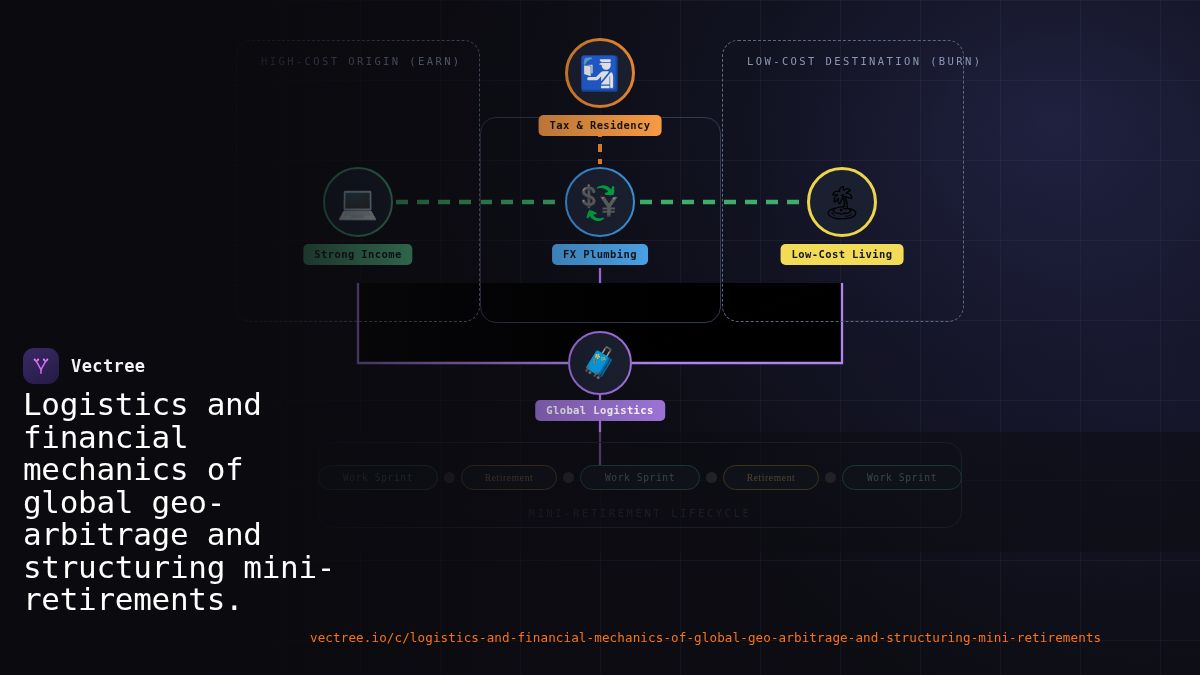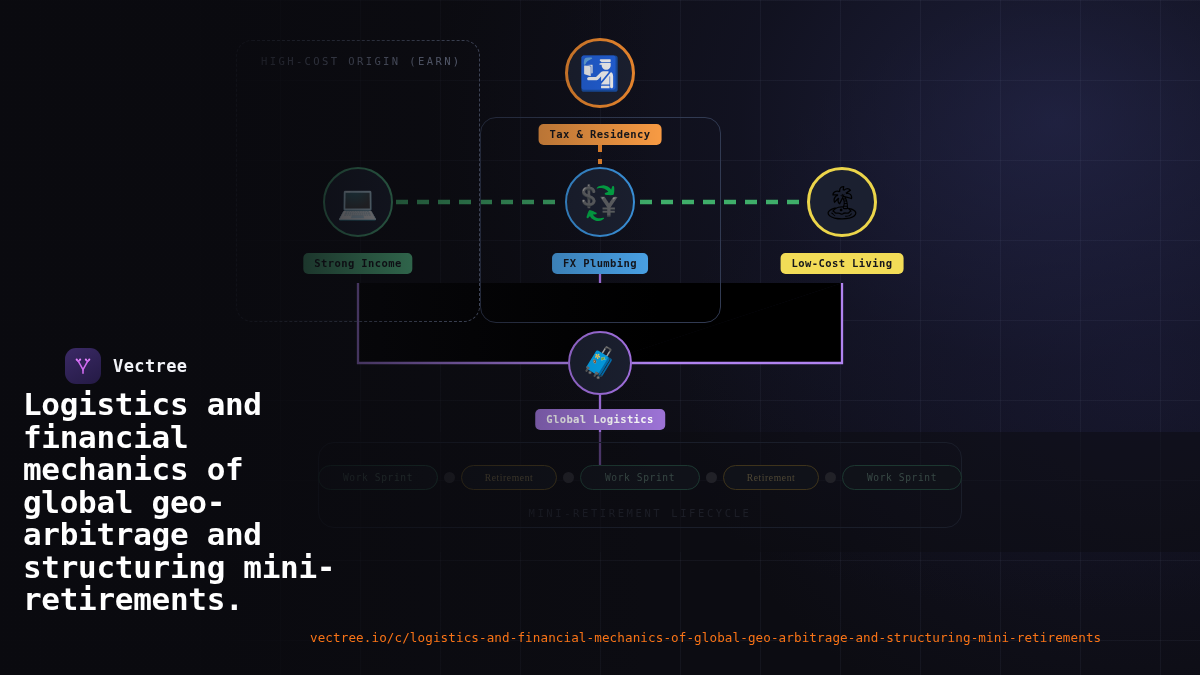--- a/index.html
+++ b/index.html
@@ -58,21 +58,21 @@
     background:#1b2030;
     display:flex; align-items:center; justify-content:center;
     font-size:33px; line-height:1;
   }
   .node-pill{
     position:absolute; top:42px; left:50%;
     transform:translateX(-50%);
     padding:4px 11px 5px;
     border-radius:5px;
     font-size:10.5px; font-weight:bold; letter-spacing:.4px;
-    color:#15161c; white-space:nowrap;margin-top:9px;
+    color:#15161c; white-space:nowrap;
   }
 
   #n-tax   { left:600px; top:73px; }
   #n-tax   .circ{ border:3px solid #f08a2e; }
   #n-tax   .node-pill{ background:#f79a43; }
 
   #n-income{ left:358px; top:202px; }
   #n-income .circ{ border:2.6px solid #4caf7d; }
   #n-income .node-pill{ background:#59c98d; }
 
@@ -116,31 +116,31 @@
   }
 
   
   #fg-scrim{
     position:absolute; left:0; top:0; width:660px; height:675px;
     background:linear-gradient(to right, rgba(10,10,15,.97) 0%, rgba(10,10,15,.95) 34%, rgba(10,10,15,.62) 56%, rgba(10,10,15,0) 100%);
     pointer-events:none;
   }
   #brandbar{
     position:absolute; left:23px; top:348px;
-    display:flex; align-items:center; gap:12px;margin-left:42px;
+    display:flex; align-items:center; gap:12px;
   }
   #brand-logo{
     width:36px; height:36px; border-radius:11px;
     background:linear-gradient(150deg,#3b2a66 0%,#241a45 100%);
     display:flex; align-items:center; justify-content:center;
   }
   #brand-name{ font-size:17px; font-weight:bold; color:#f2f3f8; letter-spacing:.4px;}
   #headline{
     position:absolute; left:23px; top:388px; width:320px;
-    font-size:31px; line-height:32.5px; font-weight:bold;
+    font-size:31px; line-height:32.5px; font-weight:normal;
     color:#ffffff; letter-spacing:-.3px;
   }
   #url{
     position:absolute; left:310px; bottom:30px;
     font-size:12.6px; color:#f97316; letter-spacing:.1px; white-space:nowrap;
   }
 </style>
 </head>
 <body>
 
@@ -161,20 +161,23 @@
     <polygon points="358,283 842,283 600,363 358,363" fill="#000000"></polygon>
     <polygon points="842,283 842,363 600,363" fill="#000000"></polygon>
     <polyline points="358,283 358,363 568,363" fill="none" stroke="#b083f0" stroke-width="2.3"></polyline>
     <polyline points="842,283 842,363 632,363" fill="none" stroke="#b083f0" stroke-width="2.3"></polyline>
 
     <line x1="600" y1="395" x2="600" y2="466" stroke="#a874e8" stroke-width="2.3"></line>
   </svg>
 
   <div class="zone" id="zone-origin">
     <div class="zone-label">HIGH-COST ORIGIN (EARN)</div>
+  </div>
+  <div class="zone" id="zone-dest">
+    <div class="zone-label">LOW-COST DESTINATION (BURN)</div>
   </div>
   <div id="zone-center"></div>
 
   <div class="node" id="n-tax">
     <div class="circ">🛂</div>
     <div class="node-pill">Tax &amp; Residency</div>
   </div>
 
   <div class="node" id="n-income">
     <div class="circ">💻</div>

